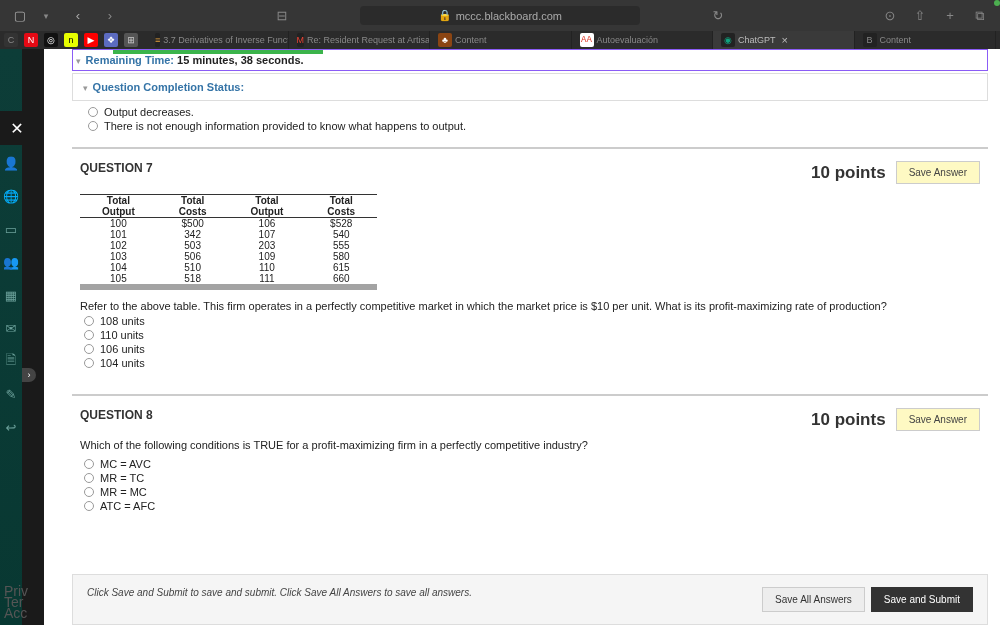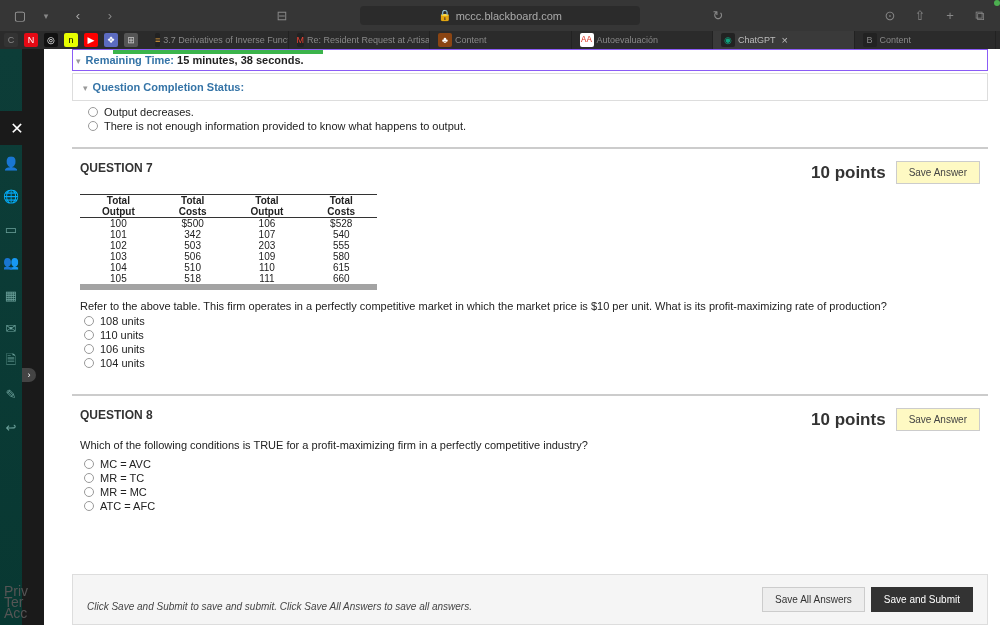--- a/index.html
+++ b/index.html
@@ -46,21 +46,21 @@
 .save-answer-btn { background: #fef9c3; border: 1px solid #ccc; padding: 5px 12px; font-size: 10px; color: #444; cursor: pointer; }
 .question-body { padding: 4px 8px 0 8px; font-size: 11px; color: #222; }
 .option-row { display: flex; align-items: center; gap: 6px; padding: 1px 0; margin-left: 4px; }
 .radio { width: 10px; height: 10px; border: 1px solid #999; border-radius: 50%; display: inline-block; flex-shrink: 0; }
 
 .data-table { border-collapse: collapse; margin: 2px 0 10px 0; font-size: 10px; color: #222; }
 .data-table th, .data-table td { padding: 0 22px; text-align: center; font-weight: normal; }
 .data-table thead th { border-bottom: 1px solid #333; border-top: 1px solid #333; font-weight: bold; }
 .data-table tbody tr:last-child td { border-bottom: 6px solid #a3a3a3; }
 
-.bottom-bar { position: absolute; bottom: 0; left: 28px; right: 12px; background: #f5f5f5; border: 1px solid #ddd; padding: 12px 14px; display: flex; align-items: flex-end; justify-content: space-between; }
+.bottom-bar { position: absolute; bottom: 0; left: 28px; right: 12px; background: #f5f5f5; border: 1px solid #ddd; padding: 12px 14px; display: flex; align-items: flex-start; justify-content: space-between; }
 .bottom-instruction { font-style: italic; font-size: 10px; color: #444; }
 .bottom-buttons { display: flex; gap: 6px; }
 .btn-save-all { background: #ededed; border: 1px solid #ccc; padding: 6px 12px; font-size: 10px; color: #333; cursor: pointer; }
 .btn-submit { background: #333; border: 1px solid #333; padding: 6px 12px; font-size: 10px; color: #fff; cursor: pointer; }
 
 .partial-top { padding: 0 0 8px 12px; font-size: 11px; color: #222; }
 .green-dot { position: absolute; top: 0; right: 0; width: 6px; height: 6px; background: #4caf50; border-radius: 50%; }
 </style>
 </head>
 <body>

